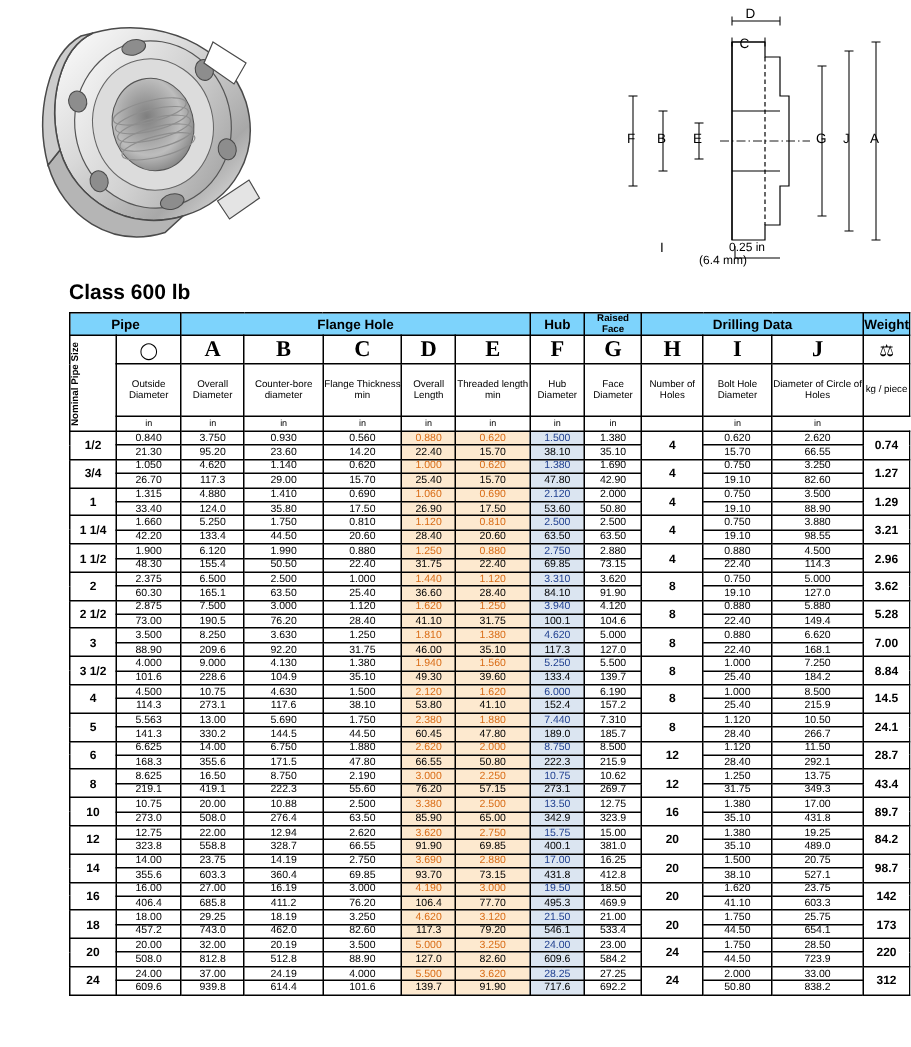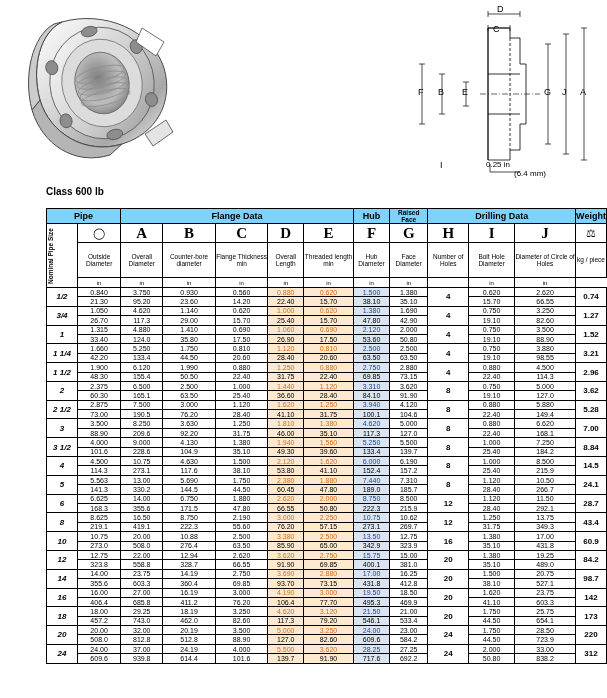--- a/index.html
+++ b/index.html
@@ -5,29 +5,29 @@
   html,body{margin:0;padding:0;}
   body{width:607px;height:698px;background:#ffffff;font-family:"Liberation Sans",sans-serif;color:#000;position:relative;overflow:hidden;}
   .top-area{position:relative;height:196px;}
   
   .flange-art{position:absolute;left:18px;top:10px;width:175px;height:160px;}
   
   .xsec{position:absolute;left:370px;top:4px;width:230px;height:180px;}
   .dimlabel{position:absolute;font-size:9px;font-family:"Liberation Sans",sans-serif;}
   .note{position:absolute;font-size:8px;line-height:9px;text-align:center;}
   
-  .class-title{position:absolute;left:46px;top:186px;font-size:10px;font-weight:bold;}
+  .class-title{position:absolute;left:46px;top:186px;font-size:14px;font-weight:bold;}
   
   table.flange{position:absolute;left:46px;top:208px;border-collapse:collapse;font-size:7px;}
   table.flange td,table.flange th{border:1px solid #000;text-align:center;vertical-align:middle;padding:0;}
   .grp{font-size:9px;font-weight:bold;background:#7dd3fc;height:13px;}
   .lethead{font-size:15px;font-weight:bold;font-family:"Liberation Serif",serif;height:18px;background:#fff;}
   .subhead{font-size:6.5px;line-height:7.5px;height:34px;background:#fff;padding:0 1px;}
   .unitrow td{font-size:6px;height:9px;background:#fff;}
-  .nps{font-size:8px;font-weight:bold;width:30px;font-style:italic;}
+  .nps{font-size:8px;font-weight:bold;width:30px;}
   .inrow td{height:8.4px;}
   .mmrow td{height:8.4px;color:#000;}
   .mmrow{background:#fff;}
   .wt{font-size:8px;font-weight:bold;margin-top:36px;}
   .nh{font-size:8px;font-weight:bold;}
   .hl-orange{background:#fde9cf;}
   .hl-blue{background:#dbe5f1;}
   .orange-txt{color:#d96c16;}
   .blue-txt{color:#1f3f8f;}
   .rot{writing-mode:vertical-rl;transform:rotate(180deg);font-size:6.5px;font-weight:bold;}
@@ -142,30 +142,30 @@
   <span class="dimlabel" style="left:497px;top:4px;">D</span>
   <span class="dimlabel" style="left:493px;top:24px;">C</span>
   <span class="dimlabel" style="left:418px;top:87px;">F</span>
   <span class="dimlabel" style="left:438px;top:87px;">B</span>
   <span class="dimlabel" style="left:462px;top:87px;">E</span>
   <span class="dimlabel" style="left:544px;top:87px;">G</span>
   <span class="dimlabel" style="left:562px;top:87px;">J</span>
   <span class="dimlabel" style="left:580px;top:87px;">A</span>
   <span class="dimlabel" style="left:440px;top:160px;">I</span>
   <span class="note" style="left:486px;top:160px;">0.25 in</span>
-  <span class="note" style="left:514px;top:169px;">(6.4 mm)</span>
+  <span class="note" style="left:466px;top:169px;">(6.4 mm)</span>
 </div>
 
 <div class="class-title">Class 600 lb</div>
 
 <table class="flange">
   <thead>
     <tr>
       <td class="grp" colspan="2">Pipe</td>
-      <td class="grp" colspan="5">Flange Data</td>
+      <td class="grp" colspan="5">Flange Hole</td>
       <td class="grp">Hub</td>
       <td class="grp" style="font-size:6.5px;line-height:7px;">Raised Face</td>
       <td class="grp" colspan="3">Drilling Data</td>
       <td class="grp">Weight</td>
     </tr>
     <tr>
       <td class="icon-cell" rowspan="3" style="width:30px;">
         <div class="rot" style="height:60px;">Nominal Pipe Size</div>
       </td>
       <td class="icon-cell">◯</td>
@@ -270,21 +270,21 @@
         <td>4.880</td>
         <td>1.410</td>
         <td>0.690</td>
         <td class="hl-orange orange-txt">1.060</td>
         <td class="hl-orange orange-txt">0.690</td>
         <td class="hl-blue blue-txt">2.120</td>
         <td>2.000</td>
         <td class="nh" rowspan="2">4</td>
         <td>0.750</td>
         <td>3.500</td>
-        <td class="wt" rowspan="2">1.52</td>
+        <td class="wt" rowspan="2">1.29</td>
       </tr>
       <tr class="mmrow">
         <td>33.40</td>
         <td>124.0</td>
         <td>35.80</td>
         <td>17.50</td>
         <td class="hl-orange orange-txt">26.90</td>
         <td class="hl-orange orange-txt">17.50</td>
         <td class="hl-blue blue-txt">53.60</td>
         <td>50.80</td>
@@ -567,21 +567,21 @@
         <td>20.00</td>
         <td>10.88</td>
         <td>2.500</td>
         <td class="hl-orange orange-txt">3.380</td>
         <td class="hl-orange orange-txt">2.500</td>
         <td class="hl-blue blue-txt">13.50</td>
         <td>12.75</td>
         <td class="nh" rowspan="2">16</td>
         <td>1.380</td>
         <td>17.00</td>
-        <td class="wt" rowspan="2">60.9</td>
+        <td class="wt" rowspan="2">89.7</td>
       </tr>
       <tr class="mmrow">
         <td>273.0</td>
         <td>508.0</td>
         <td>276.4</td>
         <td>63.50</td>
         <td class="hl-orange orange-txt">85.90</td>
         <td class="hl-orange orange-txt">65.00</td>
         <td class="hl-blue blue-txt">342.9</td>
         <td>323.9</td>

